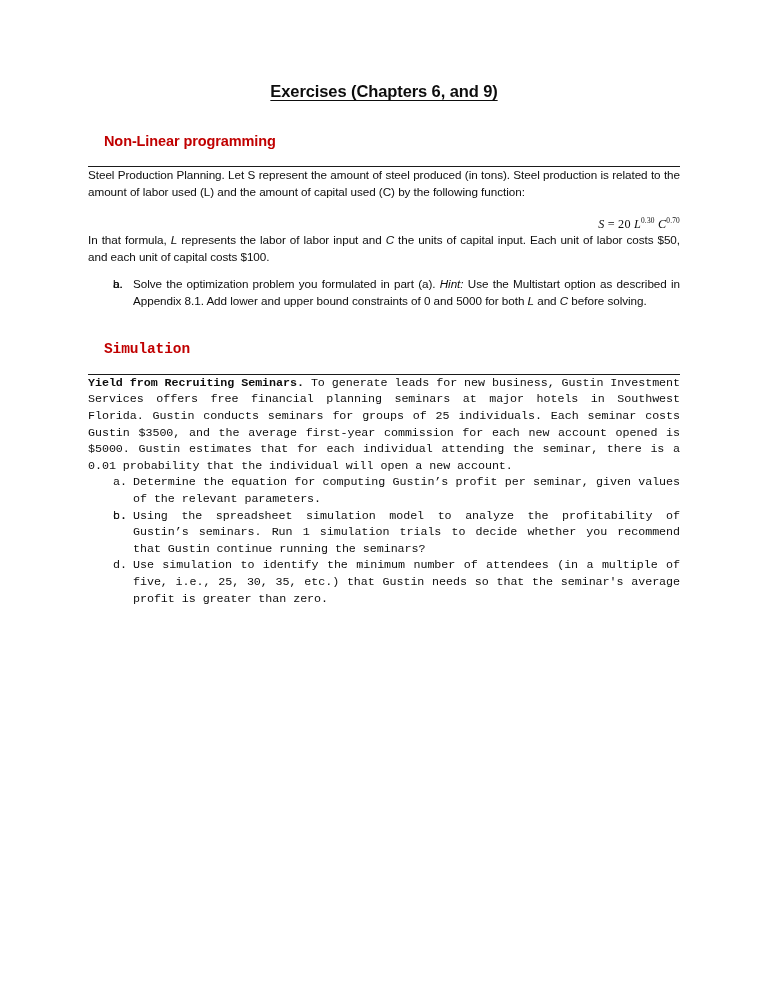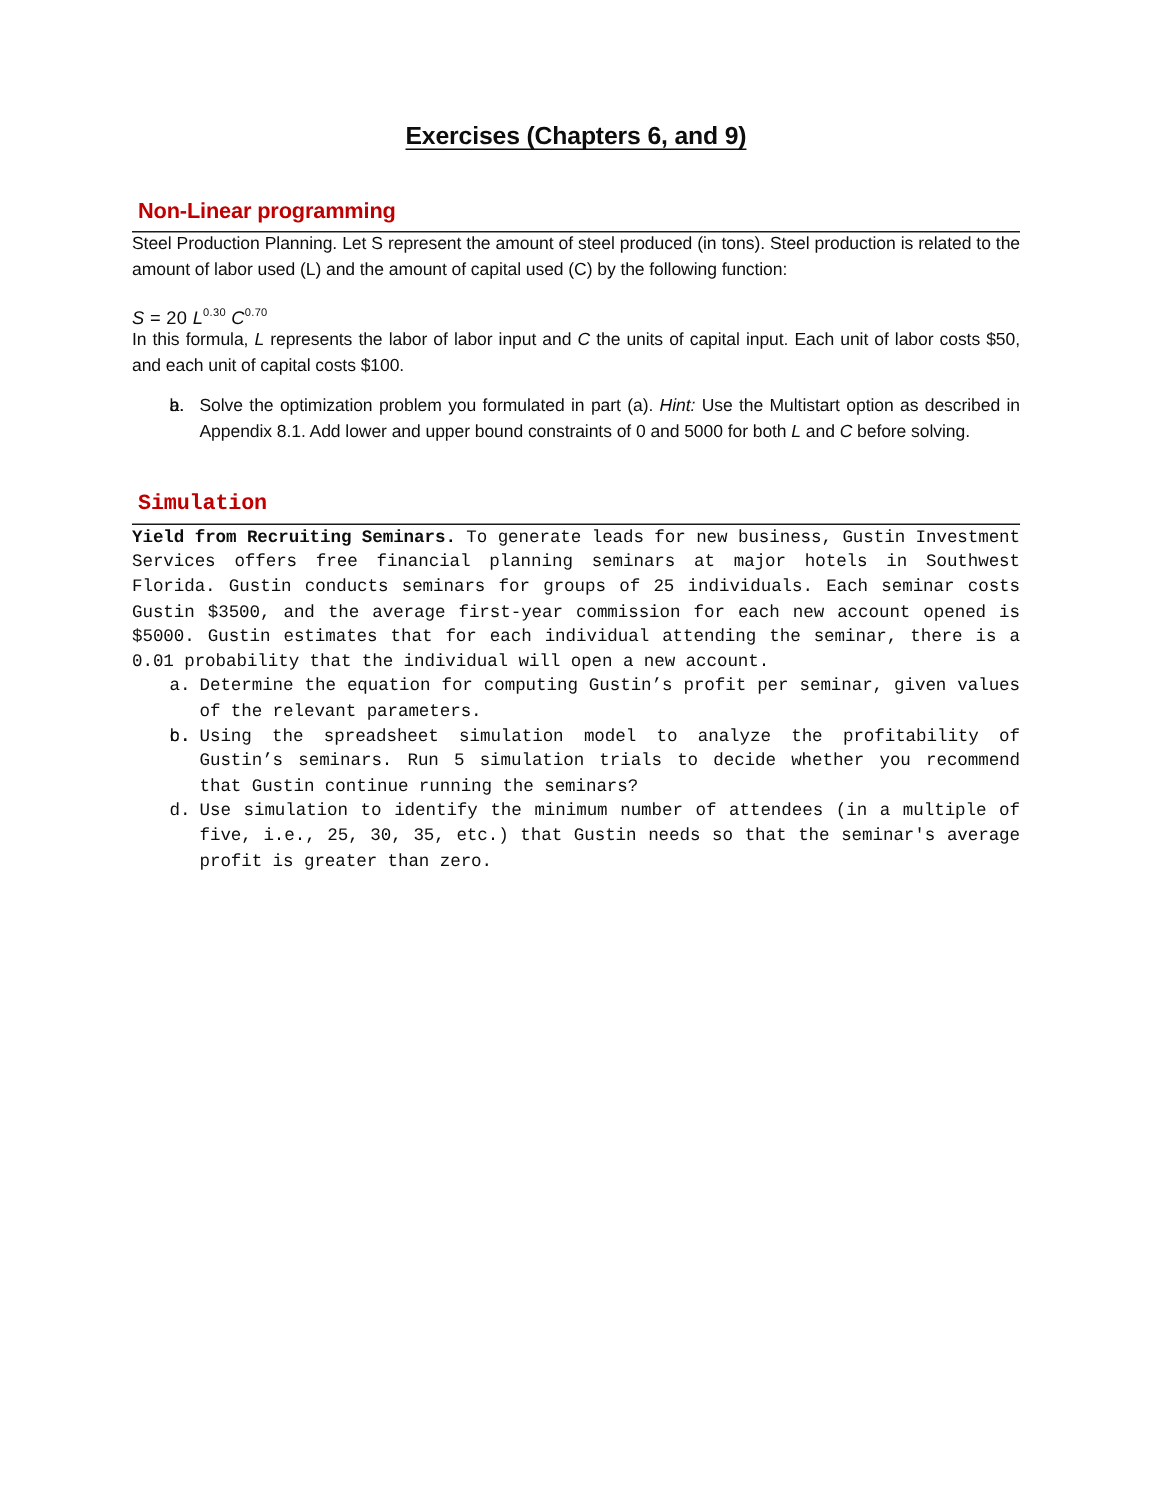--- a/index.html
+++ b/index.html
@@ -46,21 +46,21 @@
 
   
   .section {
     margin: 0;
   }
   .section-heading {
     color: #C00000;
     font-size: 14.5px;
     font-weight: bold;
     line-height: 1.25;
-    margin: 4px;
+    margin: 16px;
     letter-spacing: -0.1px;
   }
   .section-rule {
     border: 0;
     border-top: 1.4px solid #1a1a1a;
     margin: 3px 0 0 0;
     width: 100%;
     height: 0;
   }
 
@@ -70,25 +70,26 @@
     line-height: 1.42;
     text-align: justify;
     margin: 0;
     letter-spacing: -0.05px;
   }
   .para-gap-lg { margin-top: 22px; }
   .para-gap-md { margin-top: 18px; }
 
   
   .formula {
-    text-align: left;
+    text-align: right;
     font-size: 12.2px;
     margin-top: 17px;
     font-style: italic;
     letter-spacing: 0.2px;
+    font-family: Liberation Serif, serif;
   }
   .formula .rom { font-style: normal; }
   .formula sup {
     font-size: 7.4px;
     font-style: normal;
     vertical-align: super;
     line-height: 0;
   }
 
   
@@ -130,21 +131,21 @@
     <h1 class="doc-title"><span class="u">Exercises (Chapters 6, and 9)</span></h1>
 
     <div class="section">
       <div class="section-heading">Non-Linear programming</div>
       <hr class="section-rule">
 
       <p class="body para-gap-lg">Steel Production Planning. Let S represent the amount of steel produced (in tons). Steel production is related to the amount of labor used (L) and the amount of capital used (C) by the following function:</p>
 
       <div class="formula"><span>S</span> <span class="rom">=</span> <span class="rom">20</span> <span>L</span><sup>0.30</sup> <span>C</span><sup>0.70</sup></div>
 
-      <p class="body para-gap-md"><span>In this formula, </span><i class="var">L</i><span> represents the labor of labor input and </span><i class="var">C</i><span> the units of capital input. Each unit of labor costs $50, and each unit of capital costs $100.</span></p>
+      <p class="body para-gap-md"><span>In that formula, </span><i class="var">L</i><span> represents the labor of labor input and </span><i class="var">C</i><span> the units of capital input. Each unit of labor costs $50, and each unit of capital costs $100.</span></p>
 
       <ol class="alpha list-gap-lg">
         <li class="li-tight">
           <span class="marker">a.</span>
         </li>
         <li class="li-gap">
           <span class="marker">b.</span>
           <span><span>Solve the optimization problem you formulated in part (a). </span><i class="hint">Hint:</i><span> Use the Multistart option as described in Appendix 8.1. Add lower and upper bound constraints of 0 and 5000 for both </span><i class="var">L</i><span> and </span><i class="var">C</i><span> before solving.</span></span>
         </li>
       </ol>
@@ -159,21 +160,21 @@
       <ol class="alpha list-gap-lg">
         <li class="li-tight">
           <span class="marker">a.</span>
           <span>Determine the equation for computing Gustin’s profit per seminar, given values of the relevant parameters.</span>
         </li>
         <li class="li-tight">
           <span class="marker">b.</span>
         </li>
         <li class="li-tight">
           <span class="marker">c.</span>
-          <span>Using the spreadsheet simulation model to analyze the profitability of Gustin’s seminars. Run 5 simulation trials to decide whether you recommend that Gustin continue running the seminars?</span>
+          <span>Using the spreadsheet simulation model to analyze the profitability of Gustin’s seminars. Run 1 simulation trials to decide whether you recommend that Gustin continue running the seminars?</span>
         </li>
         <li class="li-tight">
           <span class="marker">d.</span>
           <span>Use simulation to identify the minimum number of attendees (in a multiple of five, i.e., 25, 30, 35, etc.) that Gustin needs so that the seminar's average profit is greater than zero.</span>
         </li>
       </ol>
     </div>
 
   </div>
 </div>

